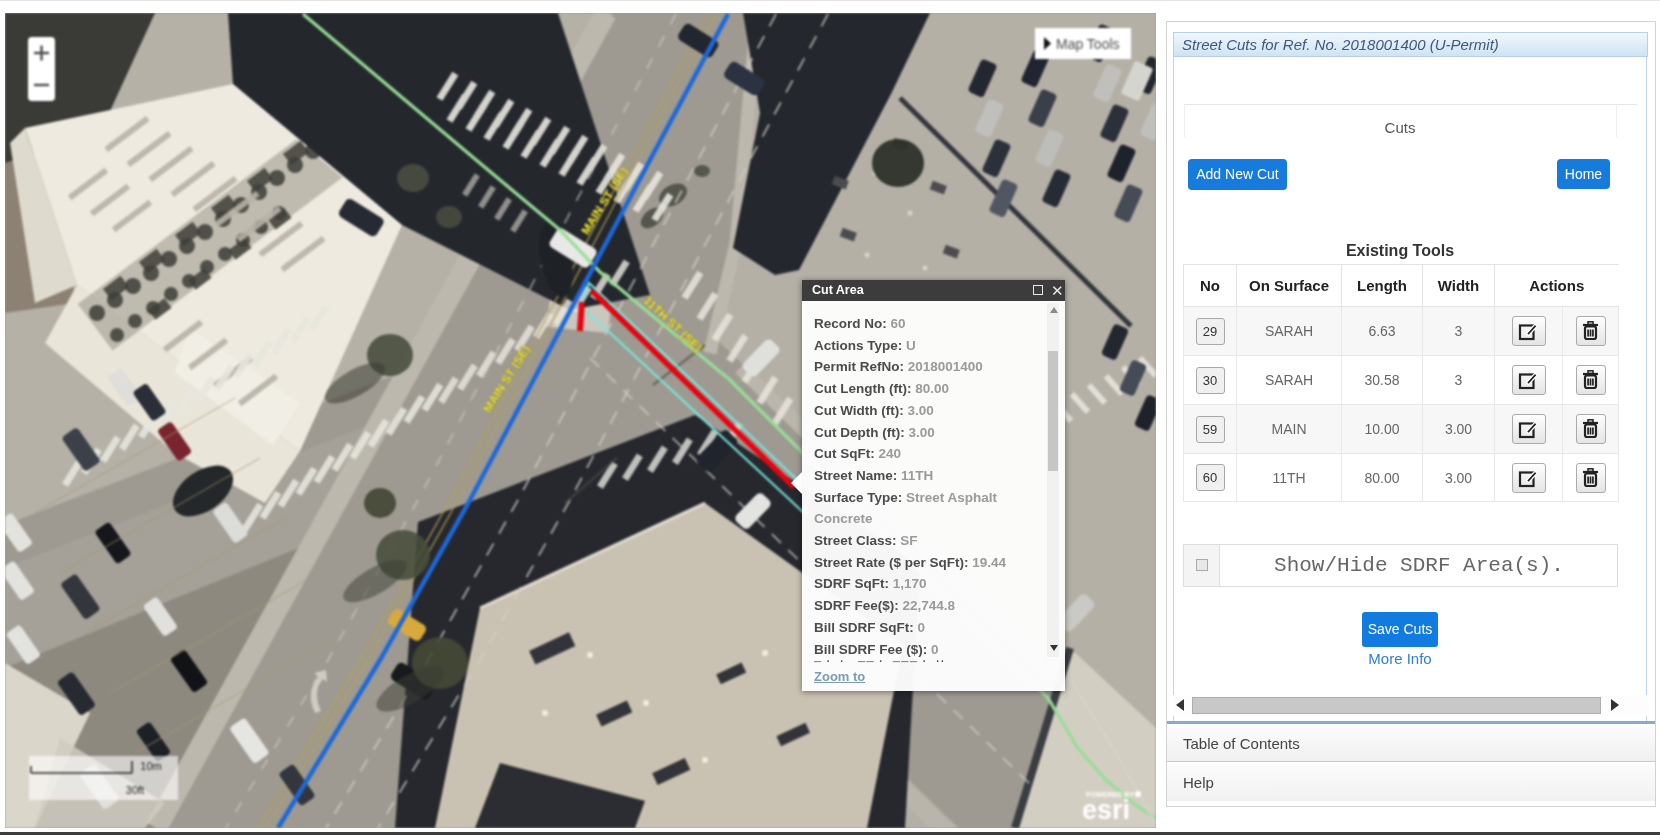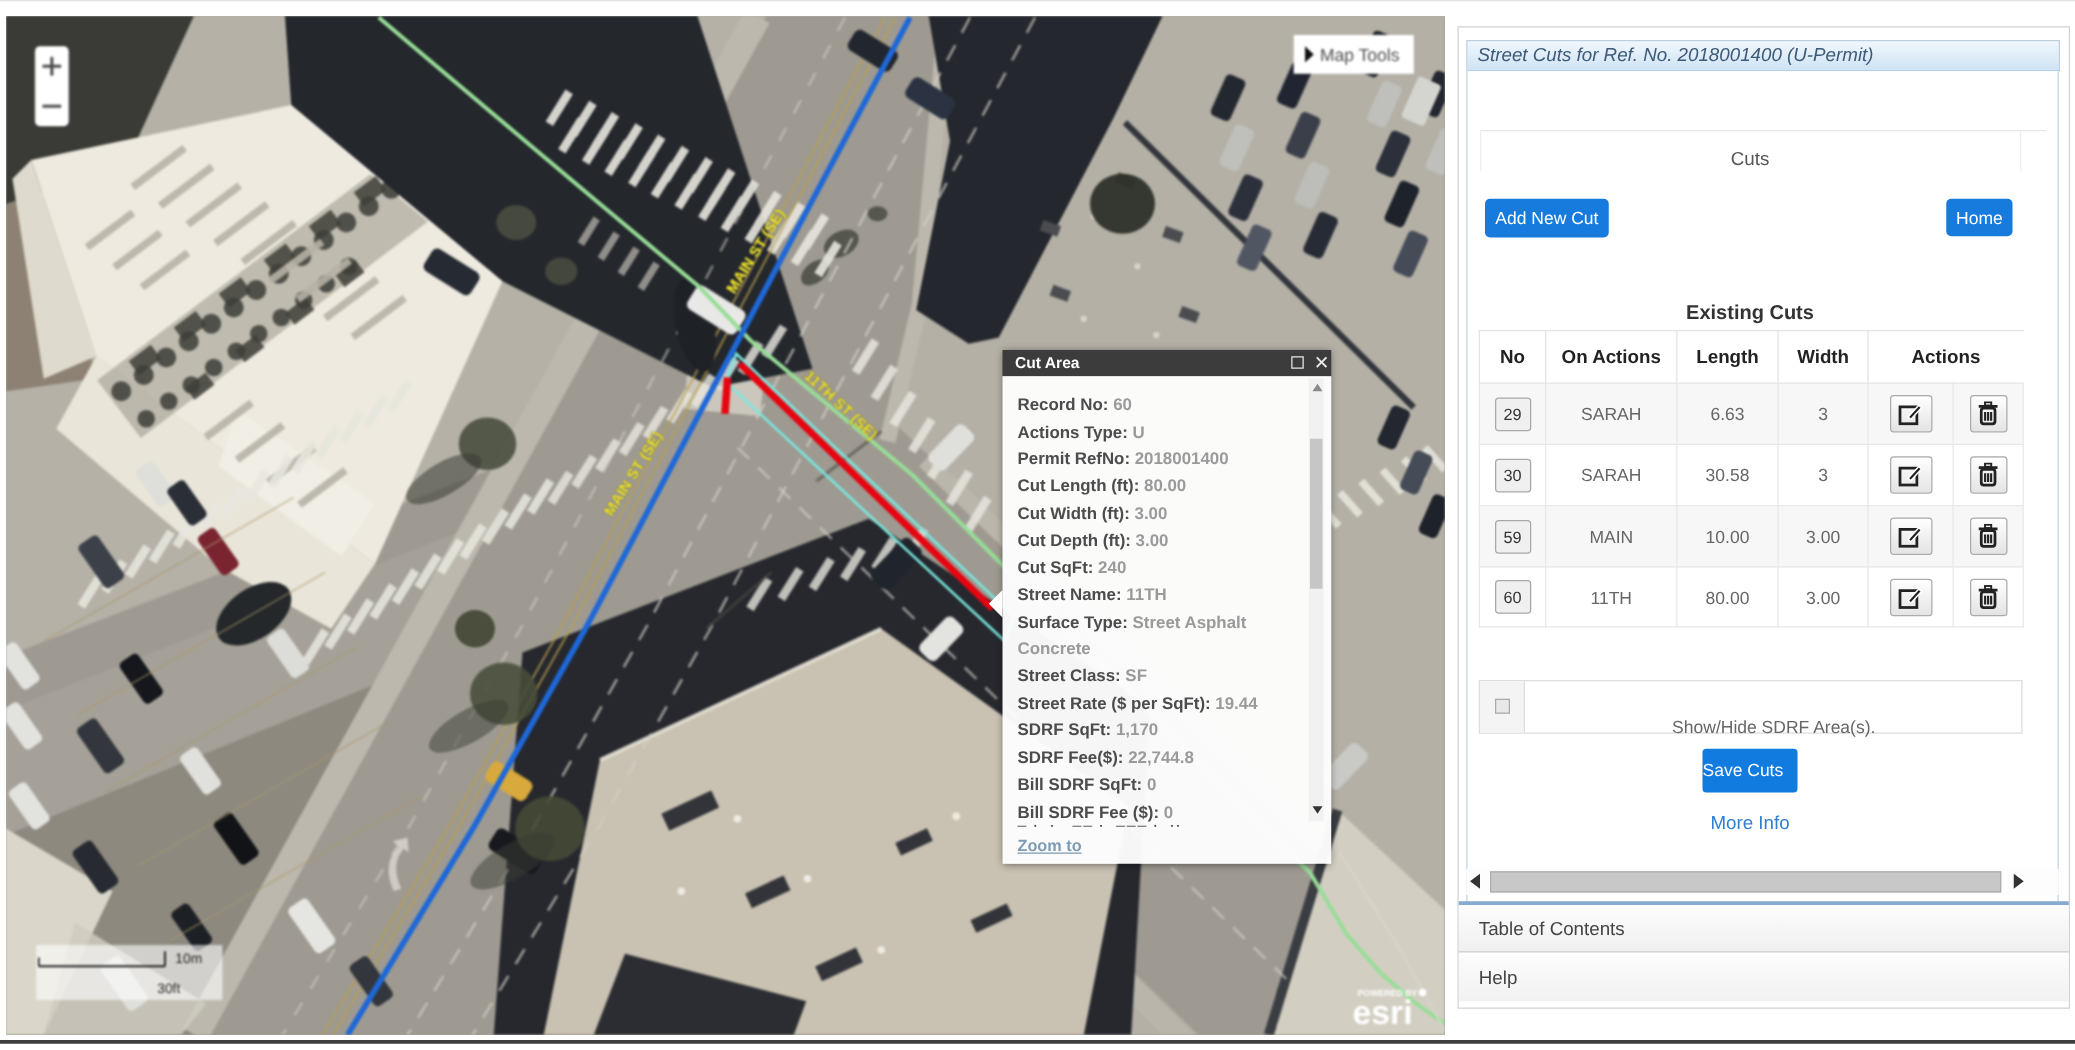--- a/index.html
+++ b/index.html
@@ -486,35 +486,35 @@
 <div class="abs" style="left:1184px;top:104px;width:453px;height:1px;background:#e6e6e6;"></div>
 <div class="abs" style="left:1184px;top:104px;width:1px;height:33px;background:#eeeeee;"></div>
 <div class="abs" style="left:1616px;top:104px;width:1px;height:33px;background:#eeeeee;"></div>
 
 <div class="abs" style="left:1184px;top:119px;width:432px;text-align:center;font-size:15px;color:#555;">Cuts</div>
 
 <div class="abs" style="left:1188px;top:159px;width:99px;height:31px;background:#177add;border-radius:4px;color:#fff;font-size:14px;text-align:center;line-height:31px;">Add New Cut</div>
 
 <div class="abs" style="left:1557px;top:159px;width:53px;height:30px;background:#177add;border-radius:4px;color:#fff;font-size:14px;text-align:center;line-height:30px;">Home</div>
 
-<div class="abs" style="left:1184px;top:242px;width:432px;text-align:center;font-size:16px;color:#333;font-weight:bold;">Existing Cuts</div>
+<div class="abs" style="left:1184px;top:242px;width:432px;text-align:center;font-size:16px;color:#333;font-weight:bold;">Existing Tools</div>
 
 <table class="abs" style="left:1183px;top:264px;width:435px;border-collapse:collapse;font-size:14px;color:#666;table-layout:fixed;">
   <colgroup>
       <col style="width:53px">
       <col style="width:105px">
       <col style="width:81px">
       <col style="width:72px">
       <col style="width:68px">
       <col style="width:56px">
     </colgroup>
   <tbody>
       <tr style="height:42px;">
     <th style="border:1px solid #e3e3e3;color:#222;font-size:15px;">No</th>
-    <th style="border:1px solid #e3e3e3;color:#222;font-size:15px;">On Actions</th>
+    <th style="border:1px solid #e3e3e3;color:#222;font-size:15px;">On Surface</th>
     <th style="border:1px solid #e3e3e3;color:#222;font-size:15px;">Length</th>
     <th style="border:1px solid #e3e3e3;color:#222;font-size:15px;">Width</th>
     <th style="border-top:1px solid #e3e3e3;border-left:1px solid #e3e3e3;border-bottom:1px solid #e3e3e3;color:#222;font-size:15px;" colspan="2">Actions</th>
   </tr>
   <tr style="height:49px;background:#f7f7f7;">
     <td style="border:1px solid #e8e8e8;text-align:center;"><span class="nobtn">29</span></td>
     <td style="border:1px solid #e8e8e8;text-align:center;">SARAH</td>
     <td style="border:1px solid #e8e8e8;text-align:center;">6.63</td>
     <td style="border:1px solid #e8e8e8;text-align:center;">3</td>
     <td style="border:1px solid #e8e8e8;text-align:center;"><span class="actbtn edit"><svg width="21" height="21" viewBox="0 0 21 21">
@@ -583,24 +583,24 @@
               <line x1="9.5" y1="8.5" x2="9.5" y2="15.5" stroke="#222" stroke-width="1.7"></line>
               <line x1="11.9" y1="8.5" x2="11.9" y2="15.5" stroke="#222" stroke-width="1.7"></line>
             </svg></span></td>
   </tr>
 </tbody>
   </table>
 
 <div class="abs" style="left:1183px;top:544px;width:435px;height:43px;border:1px solid #ddd;background:#fff;">
   <div class="abs" style="left:0;top:0;width:36px;height:41px;background:#f4f4f4;border-right:1px solid #ddd;"></div>
   <div class="abs" style="left:12px;top:14px;width:12px;height:12px;background:#e8e8e8;border:1px solid #aaa;"></div>
-  <div class="abs" style="left:36px;top:16px;width:398px;text-align:center;font-size:14px;color:#666;line-height:41px;">Show/Hide SDRF Area(s).</div>
+  <div class="abs" style="left:36px;top:0;width:398px;text-align:center;font-size:21px;color:#666;line-height:41px;font-family:Liberation Mono, monospace;">Show/Hide SDRF Area(s).</div>
 </div>
 
-<div class="abs" style="left:1362px;top:599px;width:76px;height:35px;background:#127be0;border-radius:3px;color:#fff;font-size:14px;text-align:left;line-height:35px;">Save Cuts</div>
+<div class="abs" style="left:1362px;top:612px;width:76px;height:35px;background:#127be0;border-radius:3px;color:#fff;font-size:14px;text-align:center;line-height:35px;">Save Cuts</div>
 
 <div class="abs" style="left:1184px;top:650px;width:432px;text-align:center;font-size:15px;color:#2e7fd0;">More Info</div>
 
 <div class="abs" style="left:1173px;top:695px;width:474px;height:21px;background:#fdfdfd;">
   <div class="abs" style="left:3px;top:4px;width:0;height:0;border-top:6px solid transparent;border-bottom:6px solid transparent;border-right:8px solid #333;"></div>
   <div class="abs" style="left:19px;top:2px;width:409px;height:17px;background:#c8c8c8;border:1px solid #adadad;"></div>
   <div class="abs" style="left:438px;top:4px;width:0;height:0;border-top:6px solid transparent;border-bottom:6px solid transparent;border-left:8px solid #333;"></div>
 </div>
 
 <div class="abs" style="left:1167px;top:721px;width:488px;height:3px;background:#85abd2;"></div>

